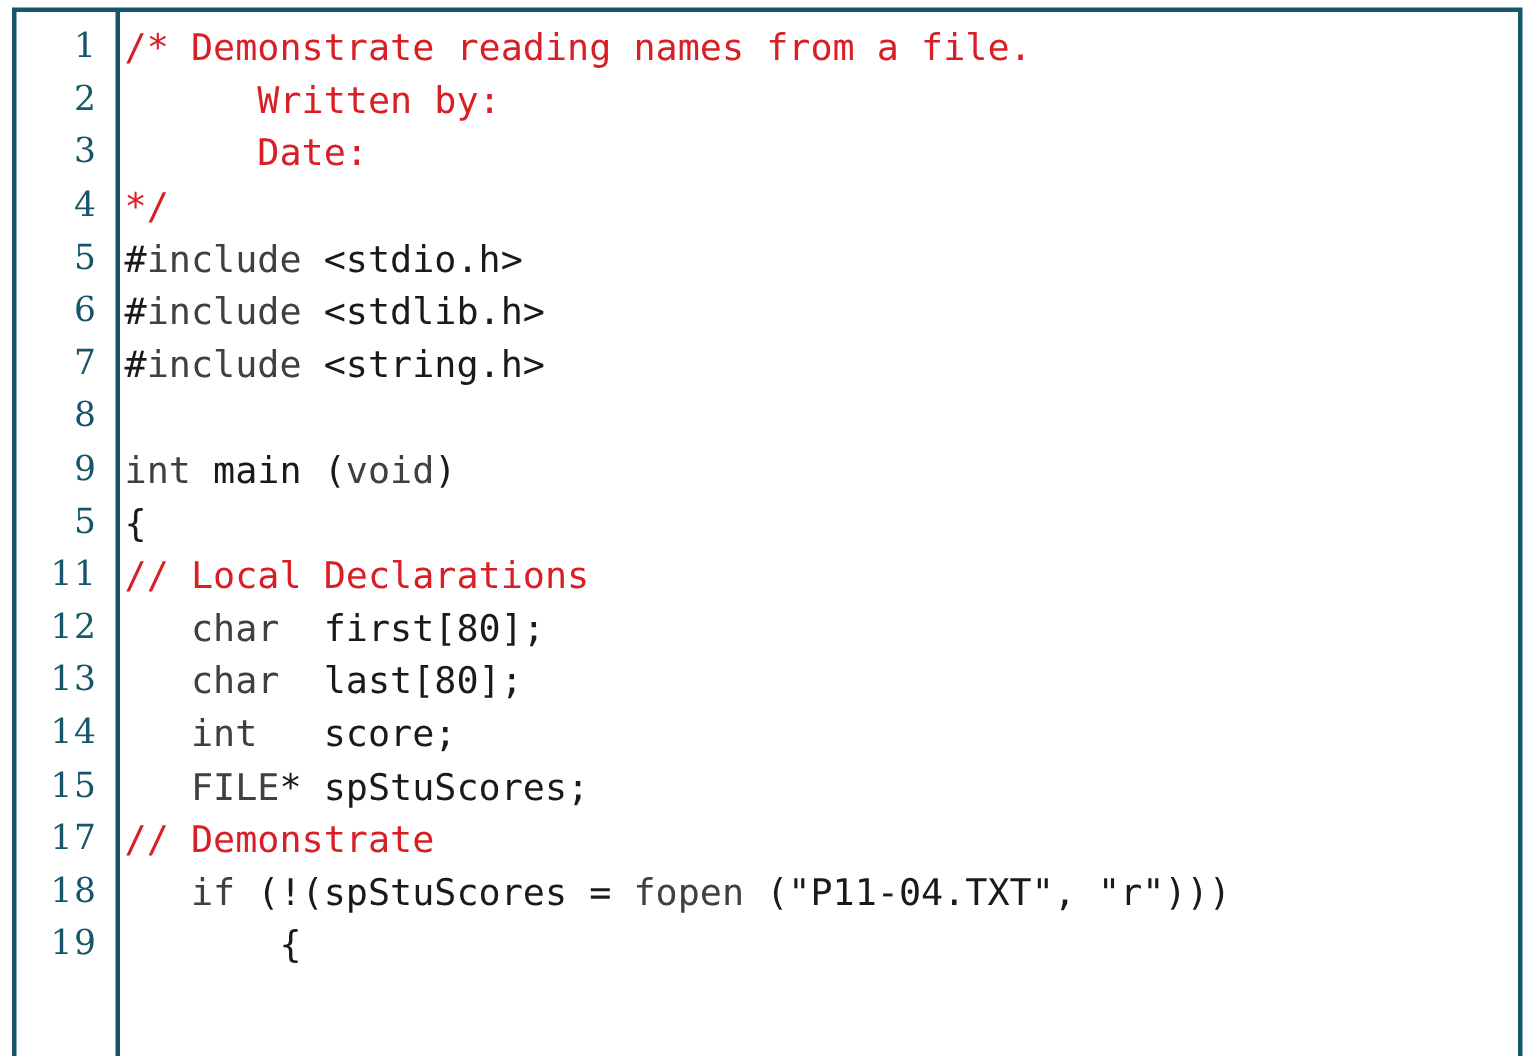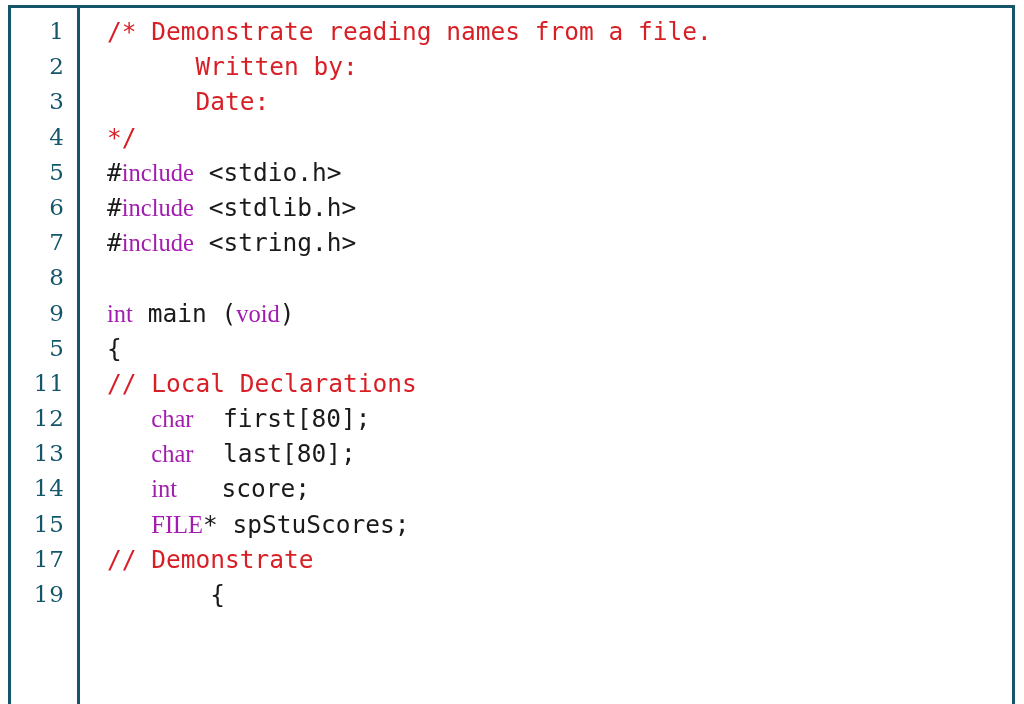--- a/index.html
+++ b/index.html
@@ -61,31 +61,31 @@
     width: 54px;
     text-align: right;
     color: #15566b;
     font-family: "DejaVu Serif", "Liberation Serif", serif;
     font-size: 23px;
     letter-spacing: 1px;
   }
 
   .line-code {
     position: absolute;
-    left: 96px;
+    left: 72px;
     right: 0;
     font-family: "DejaVu Sans Mono", "Liberation Mono", monospace;
     font-size: 24.5px;
     letter-spacing: 0px;
     color: #1a1a1a;
     white-space: pre;
   }
 
   .tok-comment { color: #d81f26; }
-  .tok-keyword { color: #a21caf; font-family: Liberation Serif, serif; }
+  .tok-keyword { color: #404040; }
   .tok-plain   { color: #1a1a1a; }
 </style>
 </head>
 <body>
 
 <div id="code-listing">
   <div class="listing-body">
     <div class="gutter-divider"></div>
     <div class="rows" id="rows">
         <div class="code-row"><span class="line-number">1</span><span class="line-code"><span class="tok-comment">/* Demonstrate reading names from a file.</span></span></div>
@@ -97,16 +97,17 @@
         <div class="code-row"><span class="line-number">7</span><span class="line-code"><span class="tok-plain">#</span><span class="tok-keyword">include</span><span class="tok-plain"> &lt;string.h&gt;</span></span></div>
         <div class="code-row"><span class="line-number">8</span><span class="line-code"></span></div>
         <div class="code-row"><span class="line-number">9</span><span class="line-code"><span class="tok-keyword">int</span><span class="tok-plain"> main (</span><span class="tok-keyword">void</span><span class="tok-plain">)</span></span></div>
         <div class="code-row"><span class="line-number">5</span><span class="line-code"><span class="tok-plain">{</span></span></div>
         <div class="code-row"><span class="line-number">11</span><span class="line-code"><span class="tok-comment">// Local Declarations</span></span></div>
         <div class="code-row"><span class="line-number">12</span><span class="line-code"><span class="tok-plain">   </span><span class="tok-keyword">char</span><span class="tok-plain">  first[80];</span></span></div>
         <div class="code-row"><span class="line-number">13</span><span class="line-code"><span class="tok-plain">   </span><span class="tok-keyword">char</span><span class="tok-plain">  last[80];</span></span></div>
         <div class="code-row"><span class="line-number">14</span><span class="line-code"><span class="tok-plain">   </span><span class="tok-keyword">int</span><span class="tok-plain">   score;</span></span></div>
         <div class="code-row"><span class="line-number">15</span><span class="line-code"><span class="tok-plain">   </span><span class="tok-keyword">FILE</span><span class="tok-plain">* spStuScores;</span></span></div>
         <div class="code-row"><span class="line-number">17</span><span class="line-code"><span class="tok-comment">// Demonstrate</span></span></div>
+        <div class="code-row"><span class="line-number">18</span><span class="line-code"><span class="tok-plain">   </span><span class="tok-keyword">if</span><span class="tok-plain"> (!(spStuScores = </span><span class="tok-keyword">fopen</span><span class="tok-plain"> ("P11-04.TXT", "r")))</span></span></div>
         <div class="code-row"><span class="line-number">19</span><span class="line-code"><span class="tok-plain">       {</span></span></div>
       </div>
   </div>
 </div>
 
 </body></html>

